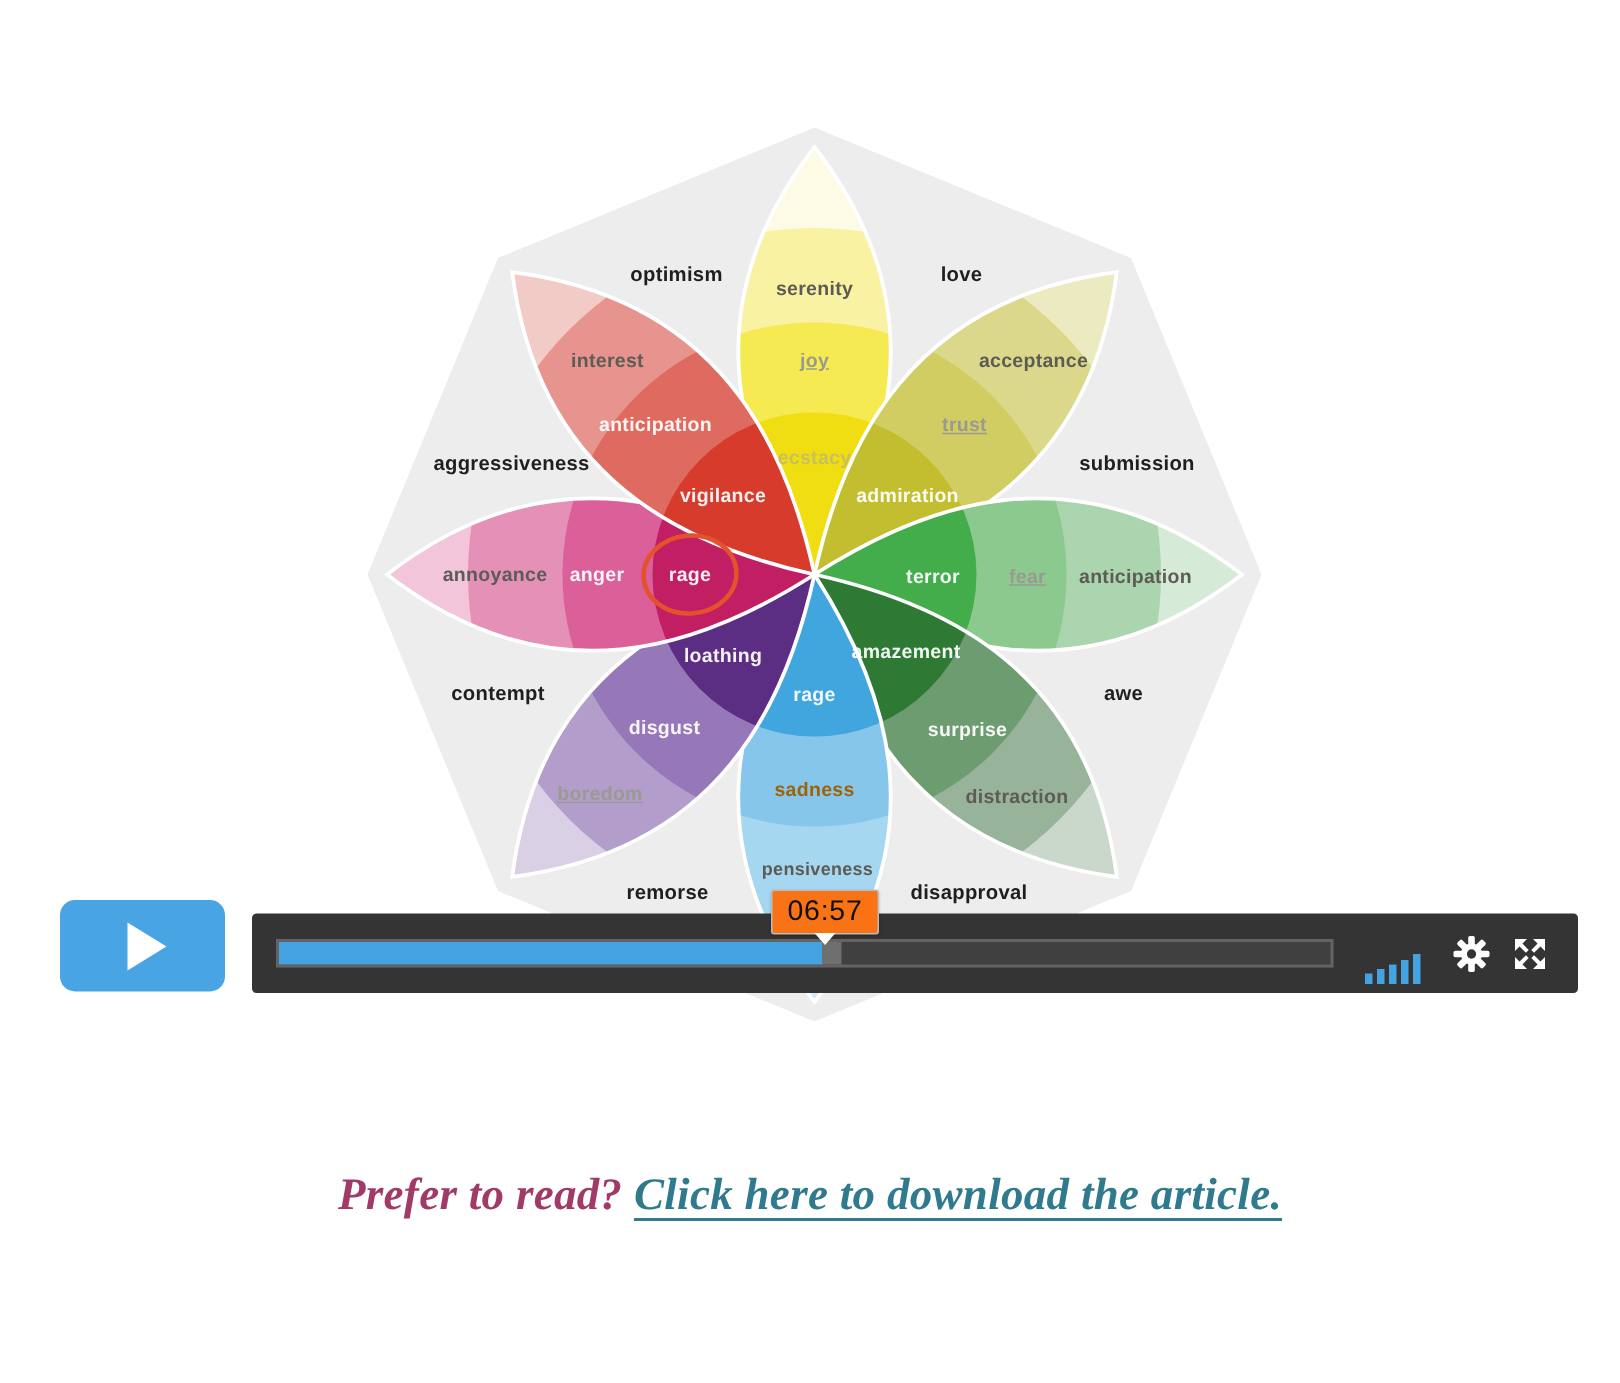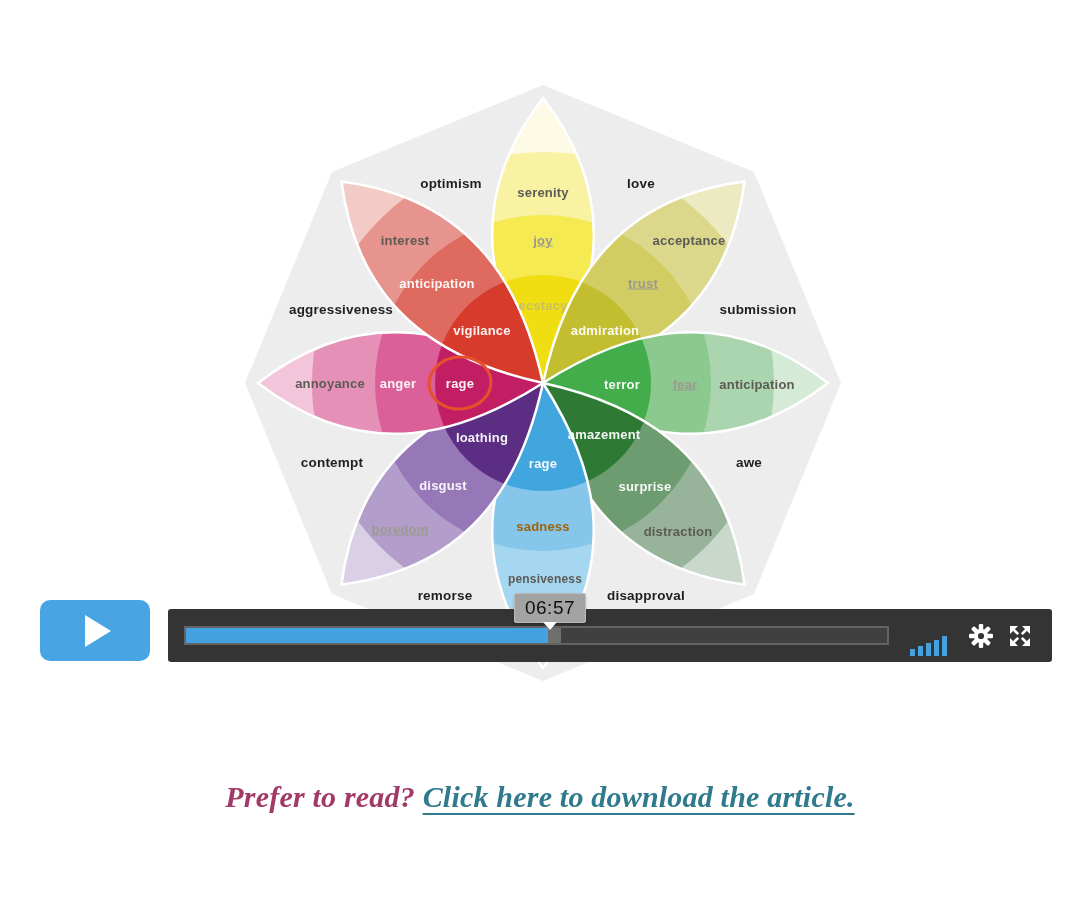--- a/index.html
+++ b/index.html
@@ -50,21 +50,21 @@
   .track-fill{width:51.6%;background:#45a2e0;}
   .track-handle{width:13px;background:#6f6f6f;cursor:pointer;}
   .vol{
     position:absolute;left:742px;top:17px;height:30px;width:42px;
     display:flex;align-items:flex-end;gap:3px;cursor:pointer;
   }
   .vol span{display:block;width:5px;background:#45a2e0;}
   .icon-btn{position:absolute;cursor:pointer;line-height:0;}
   .tooltip{
     position:absolute;left:514px;top:593px;width:70px;height:28px;z-index:9;
-    background:#a3a3a3;border:1px solid #bcbcbc;border-radius:2px;
+    background:#f97316;border:1px solid #bcbcbc;border-radius:2px;
     box-shadow:0 1px 2px rgba(0,0,0,.25);
     display:flex;align-items:center;justify-content:center;
     font-size:19px;color:#101010;letter-spacing:.5px;
   }
   .tooltip:after{
     content:"";position:absolute;left:28px;top:100%;
     border:7px solid transparent;border-top:8px solid #ffffff;border-bottom:none;
   }
   
   .footer-line{

